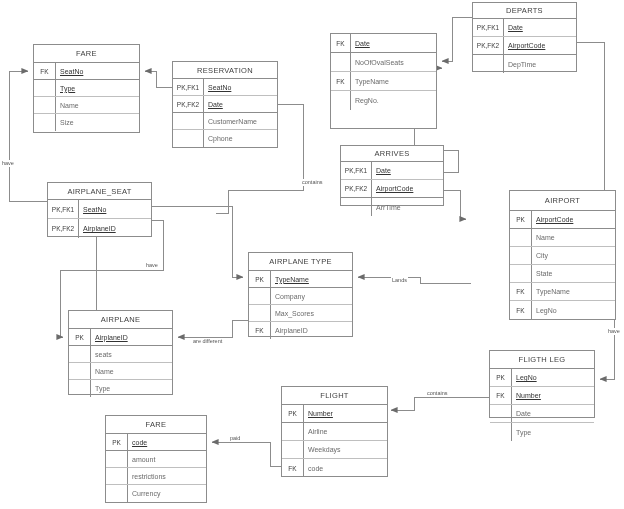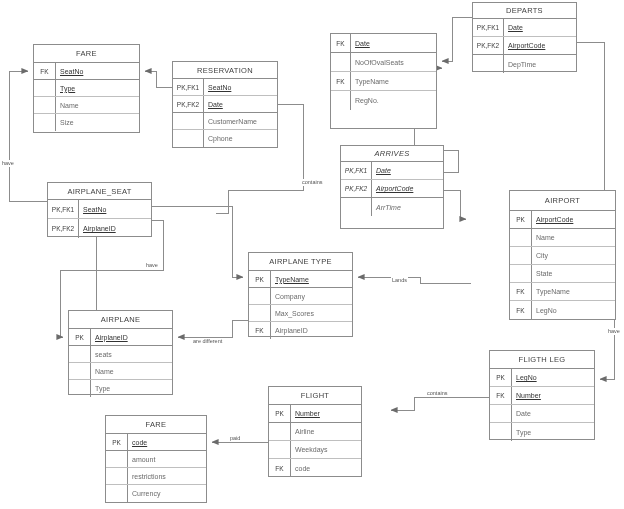--- a/index.html
+++ b/index.html
@@ -183,21 +183,21 @@
         <div class="row sep" style="height: 18px;">
           <div class="key" style="width: 31px;">PK,FK2</div>
           <div class="attr pk">AirportCode</div>
         </div>
         <div class="row" style="height: 18px;">
           <div class="key" style="width: 31px;"></div>
           <div class="attr">DepTime</div>
         </div>
       </div>
     </div>
-    <div class="entity" style="left: 340px; top: 145px; width: 104px; height: 84px; font-style: italic;">
+    <div class="entity" style="left: 340px; top: 145px; width: 104px; height: 61px;">
       <div class="ent-title" style="height: 16px;">ARRIVES</div>
       <div class="rows">
         <div class="row" style="height: 18px;">
           <div class="key" style="width: 31px;">PK,FK1</div>
           <div class="attr pk">Date</div>
         </div>
         <div class="row sep" style="height: 18px;">
           <div class="key" style="width: 31px;">PK,FK2</div>
           <div class="attr pk">AirportCode</div>
         </div>
@@ -284,21 +284,21 @@
         <div class="row" style="height: 17px;">
           <div class="key" style="width: 22px;"></div>
           <div class="attr">Name</div>
         </div>
         <div class="row" style="height: 17px;">
           <div class="key" style="width: 22px;"></div>
           <div class="attr">Type</div>
         </div>
       </div>
     </div>
-    <div class="entity" style="left: 268px; top: 386px; width: 94px; height: 91px;">
+    <div class="entity" style="left: 281px; top: 386px; width: 107px; height: 91px;">
       <div class="ent-title" style="height: 18px;">FLIGHT</div>
       <div class="rows">
         <div class="row sep" style="height: 18px;">
           <div class="key" style="width: 22px;">PK</div>
           <div class="attr pk">Number</div>
         </div>
         <div class="row" style="height: 18px;">
           <div class="key" style="width: 22px;"></div>
           <div class="attr">Airline</div>
         </div>
@@ -326,21 +326,21 @@
         <div class="row" style="height: 17px;">
           <div class="key" style="width: 22px;"></div>
           <div class="attr">restrictions</div>
         </div>
         <div class="row" style="height: 17px;">
           <div class="key" style="width: 22px;"></div>
           <div class="attr">Currency</div>
         </div>
       </div>
     </div>
-    <div class="entity" style="left: 489px; top: 350px; width: 106px; height: 90px;">
+    <div class="entity" style="left: 489px; top: 350px; width: 106px; height: 68px;">
       <div class="ent-title" style="height: 18px;">FLIGTH LEG</div>
       <div class="rows">
         <div class="row" style="height: 18px;">
           <div class="key" style="width: 22px;">PK</div>
           <div class="attr pk">LegNo</div>
         </div>
         <div class="row" style="height: 18px;">
           <div class="key" style="width: 22px;">FK</div>
           <div class="attr pk">Number</div>
         </div>

